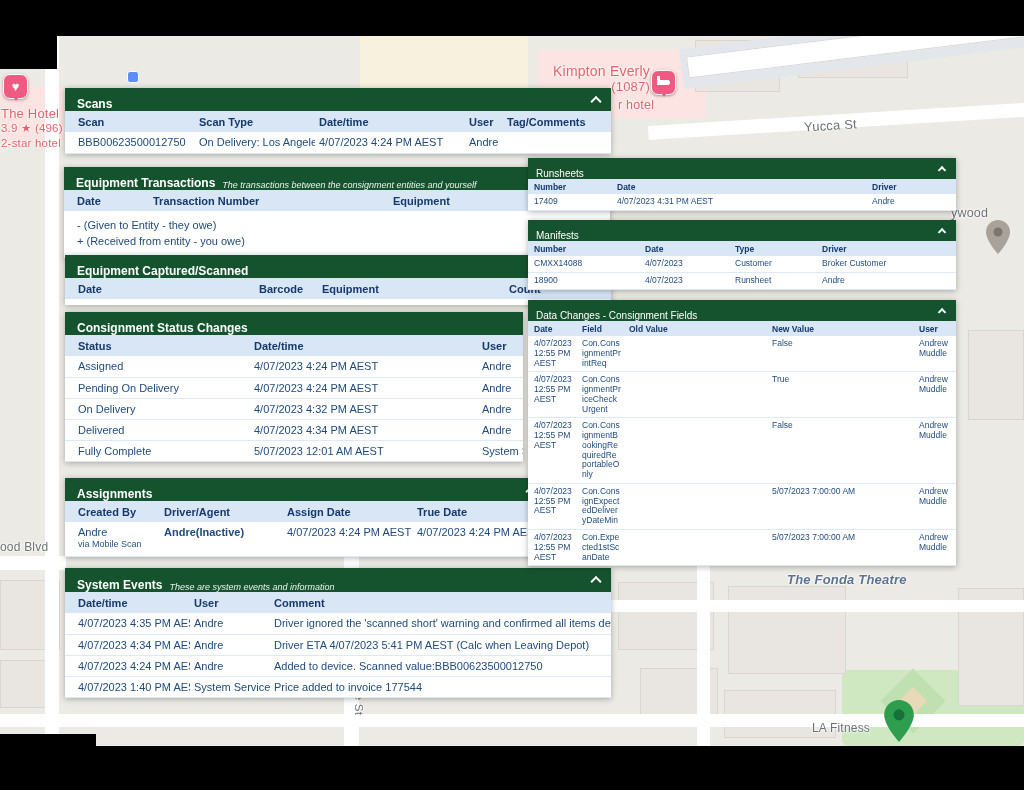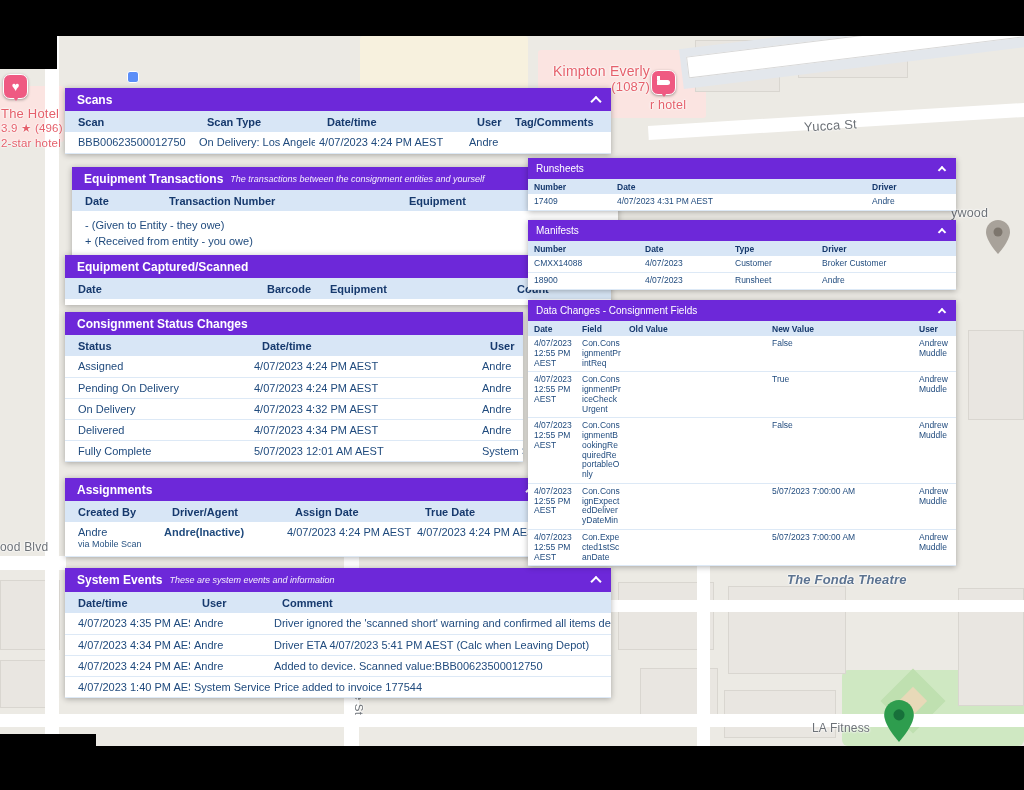--- a/index.html
+++ b/index.html
@@ -27,34 +27,34 @@
   .tear-pin { position:absolute; z-index:3; }
   .transit-icon { position:absolute; width:12px; height:12px; background:#5b8ef8; border:1px solid #fff;
             border-radius:3px; z-index:3; }
   .park-diamond { position:absolute; background:#bfe0b0; transform:rotate(45deg); }
   .park-infield { position:absolute; background:#e8d9b8; transform:rotate(45deg); }
 
   
   .panel { position:absolute; background:#fff; box-shadow:0 1px 6px rgba(0,0,0,.30); overflow:hidden; }
   .z-left { z-index:10; }
   .z-right { z-index:15; }
-  .panel-header { background:#6d28d9; color:#fff; display:flex; align-items:center; position:relative; }
+  .panel-header { background:#14532d; color:#fff; display:flex; align-items:flex-end; position:relative; }
   .lg .panel-header { height:23px; font-size:12px; font-weight:bold; padding:0 12px; }
   .sm .panel-header { height:21px; font-size:10px; font-weight:normal; padding:0 8px; }
   .panel-sub { font-style:italic; font-weight:normal; font-size:9px; margin-left:7px; opacity:.92; }
   .chev { position:absolute; right:11px; top:50%; width:8px; height:8px;
           border-left:2px solid #fff; border-top:2px solid #fff;
           transform:translateY(-30%) rotate(45deg); }
   .sm .chev { width:6px; height:6px; }
 
   table { width:100%; border-collapse:collapse; table-layout:fixed; }
   thead th { background:#d8e6f6; color:#16396d; font-weight:bold; text-align:left; }
   td { color:#1f4a7d; border-bottom:1px solid #dde9f6; }
 
-  .lg thead th { font-size:11px; height:21px; padding:2px 12px; white-space:nowrap; overflow:hidden; }
+  .lg thead th { font-size:11px; height:21px; padding:2px 4px; white-space:nowrap; overflow:hidden; }
   .lg td { font-size:11px; height:21px; padding:2px 4px; white-space:nowrap; overflow:hidden; }
   .lg td:last-child { overflow:visible; }
   .lg th:first-child, .lg td:first-child { padding-left:13px; }
 
   .sm thead th { font-size:8.5px; height:15px; padding:2px 4px; white-space:nowrap; overflow:hidden; }
   .sm td { font-size:8.5px; padding:3px 4px; vertical-align:top; line-height:1.15; }
   .sm th:first-child, .sm td:first-child { padding-left:6px; }
 
   .wraps { white-space:normal; }
   .brk { white-space:normal; word-break:break-all; }
@@ -109,21 +109,21 @@
 
   <div class="mlabel poi-pink" style="left:1px;top:106px;line-height:15px;">
     <div style="font-size:13px;">The Hotel</div>
     <div style="font-size:11.5px;">3.9 ★ (496)</div>
     <div style="font-size:11.5px;">2-star hotel</div>
   </div>
   <div class="mlabel poi-pink" style="left:553px;top:63px;width:97px;text-align:right;line-height:16px;">
     <div style="font-size:14px;">Kimpton Everly</div>
     <div style="font-size:13px;">(1087)</div>
   </div>
-  <div class="mlabel poi-pink" style="left:650px;top:98px;font-size:12.5px;">r hotel</div>
+  <div class="mlabel poi-pink" style="left:618px;top:98px;font-size:12.5px;">r hotel</div>
   <div class="mlabel poi-blue" style="left:787px;top:572px;font-style:italic;">The Fonda Theatre</div>
   <div class="mlabel" style="left:812px;top:721px;">LA Fitness</div>
 
   <div class="sq-pin" style="left:3px;top:74px;">
     <span class="heart">♥</span>
   </div>
   <div class="sq-pin" style="left:651px;top:70px;">
     <span class="bed"></span>
   </div>
   <div class="transit-icon" style="left:127px;top:71px;"></div>
@@ -168,21 +168,21 @@
         <td>BBB00623500012750</td>
         <td>On Delivery: Los Angeles</td>
         <td>4/07/2023 4:24 PM AEST</td>
         <td>Andre</td>
         <td></td>
       </tr>
     </tbody>
   </table>
 </div>
 
-<div class="panel lg z-left" style="left:72px;top:167px;width:546px;">
+<div class="panel lg z-left" style="left:64px;top:167px;width:546px;">
   <div class="panel-header">
     <span>Equipment Transactions</span>
     <span class="panel-sub">The transactions between the consignment entities and yourself</span>
   </div>
   <table>
     <colgroup>
         <col style="width:85px">
         <col style="width:240px">
         <col>
       </colgroup>

